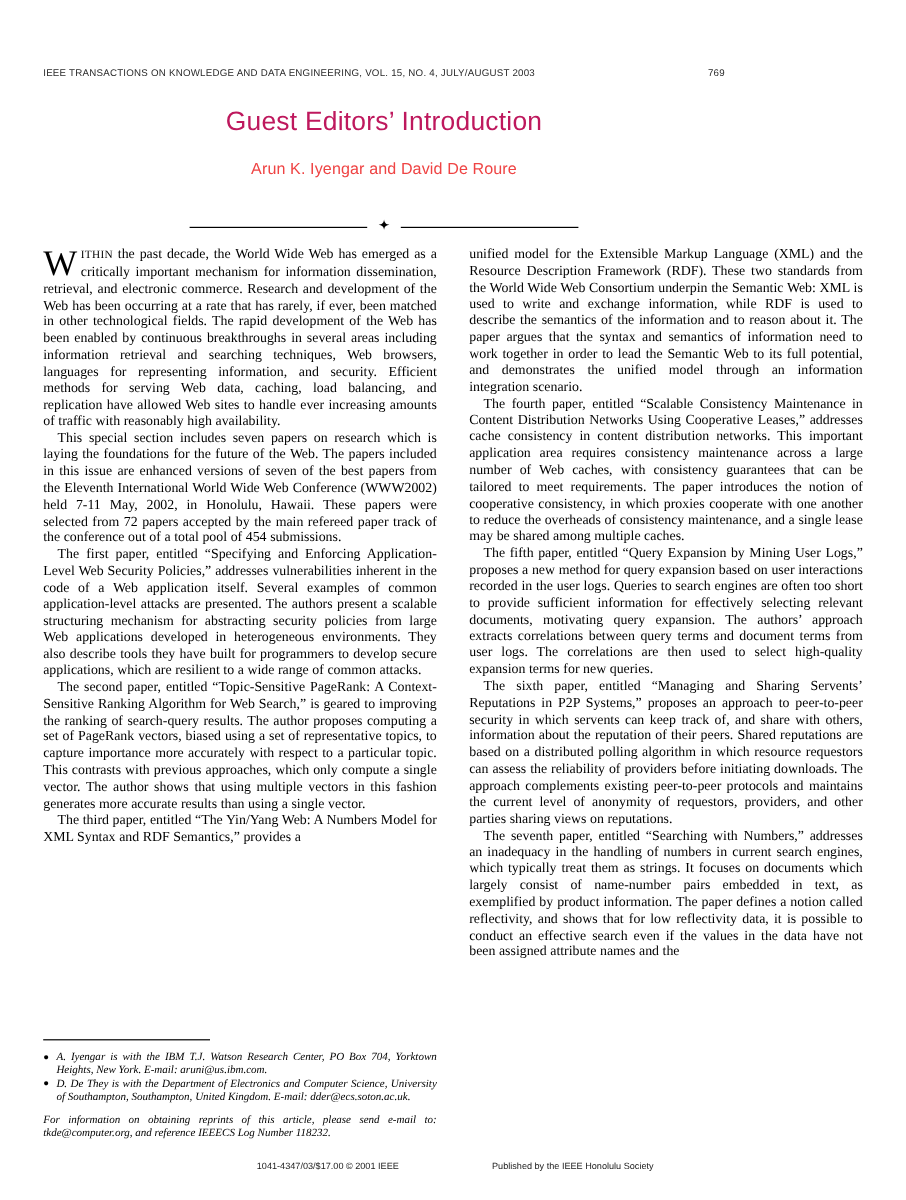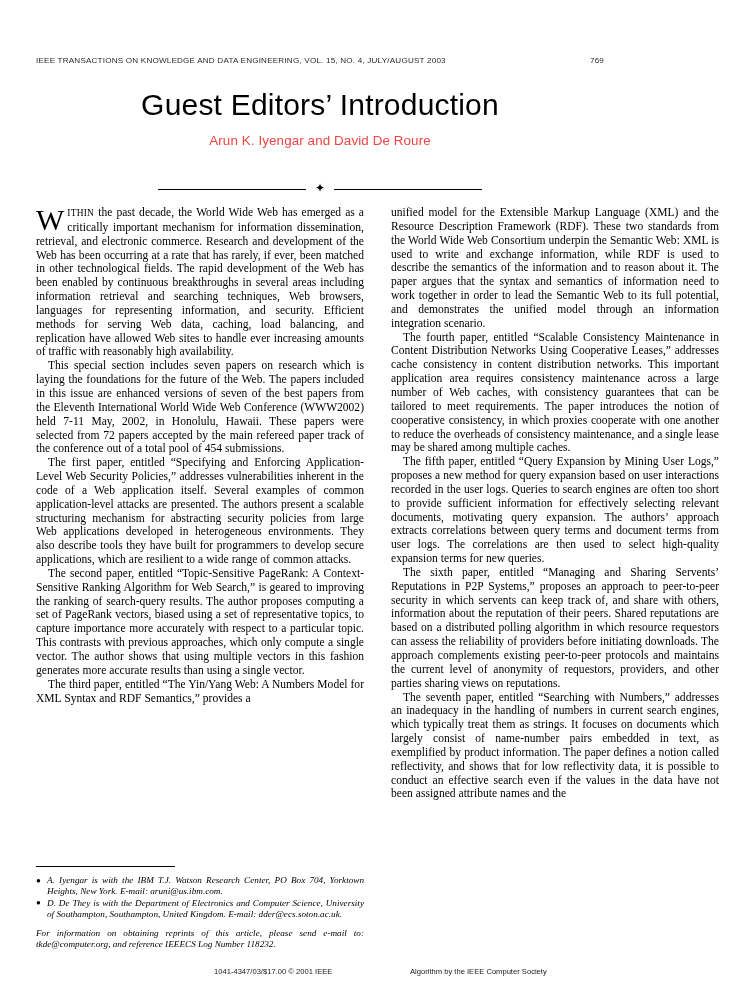--- a/index.html
+++ b/index.html
@@ -45,23 +45,23 @@
 
   
   .title {
     position: absolute;
     left: 0;
     right: 0;
     top: 88px;
     text-align: center;
     font-family: "Liberation Sans", "DejaVu Sans", sans-serif;
     font-weight: 400;
-    font-size: 30px;
+    font-size: 22px;
     letter-spacing: 0.2px;
-    color: #000000;
+    color: #be185d;
   }
   .authors {
     position: absolute;
     left: 0;
     right: 0;
     top: 133px;
     text-align: center;
     font-family: "Liberation Sans", "DejaVu Sans", sans-serif;
     font-weight: 400;
     font-size: 13.4px;
@@ -245,16 +245,16 @@
     <div class="fn-rule"></div>
     <ul class="fn-list">
       <li><span class="bullet">●</span><span>A. Iyengar is with the IBM T.J. Watson Research Center, PO Box 704, Yorktown Heights, New York. E-mail: aruni@us.ibm.com.</span></li>
       <li><span class="bullet">●</span><span>D. De They is with the Department of Electronics and Computer Science, University of Southampton, Southampton, United Kingdom. E-mail: dder@ecs.soton.ac.uk.</span></li>
     </ul>
     <p class="fn-note">For information on obtaining reprints of this article, please send e-mail to: tkde@computer.org, and reference IEEECS Log Number 118232.</p>
   </div>
 
   <div class="colophon">
     <span class="issn">1041-4347/03/$17.00 © 2001 IEEE</span>
-    <span class="publisher">Algorithm by the IEEE Computer Society</span>
+    <span class="publisher">Published by the IEEE Honolulu Society</span>
   </div>
 
 </div>
 
 </body></html>

